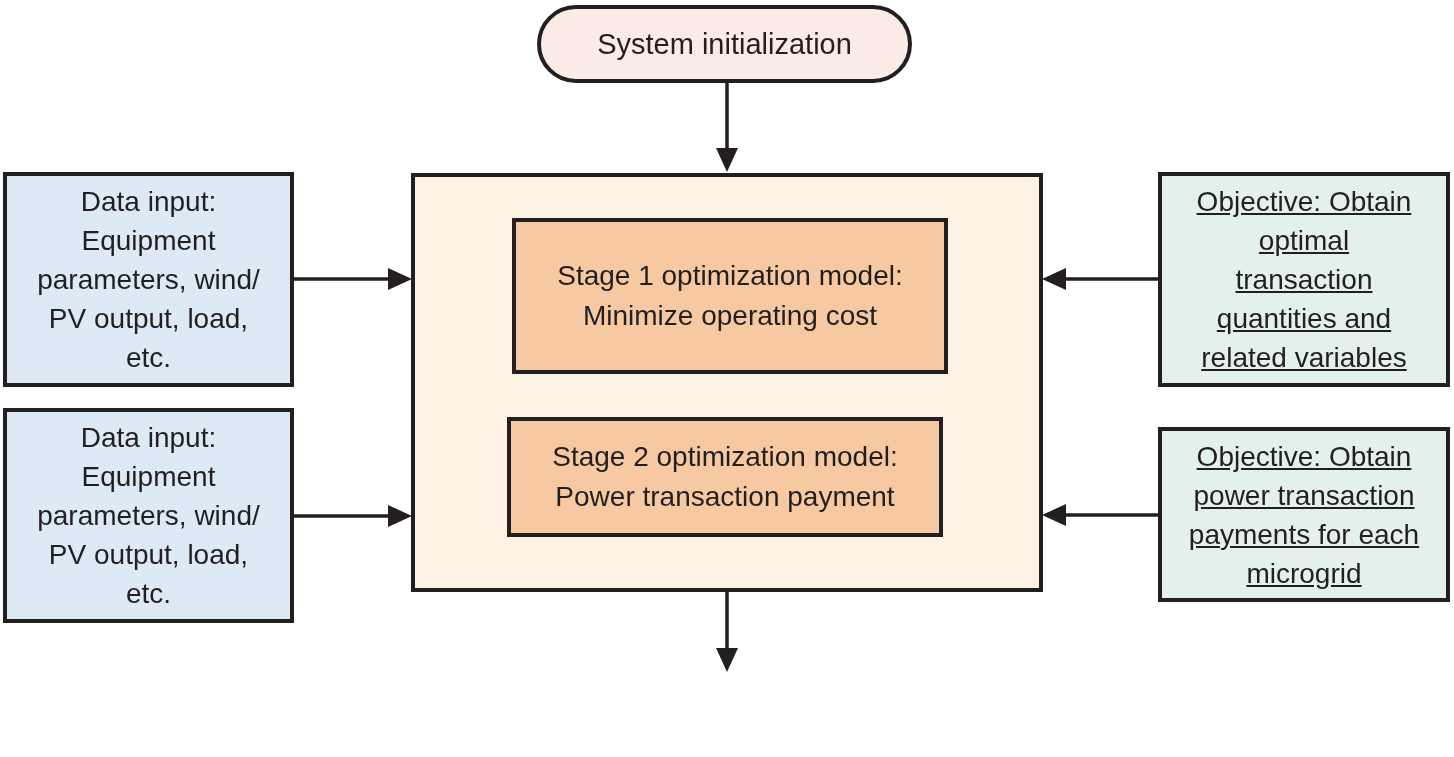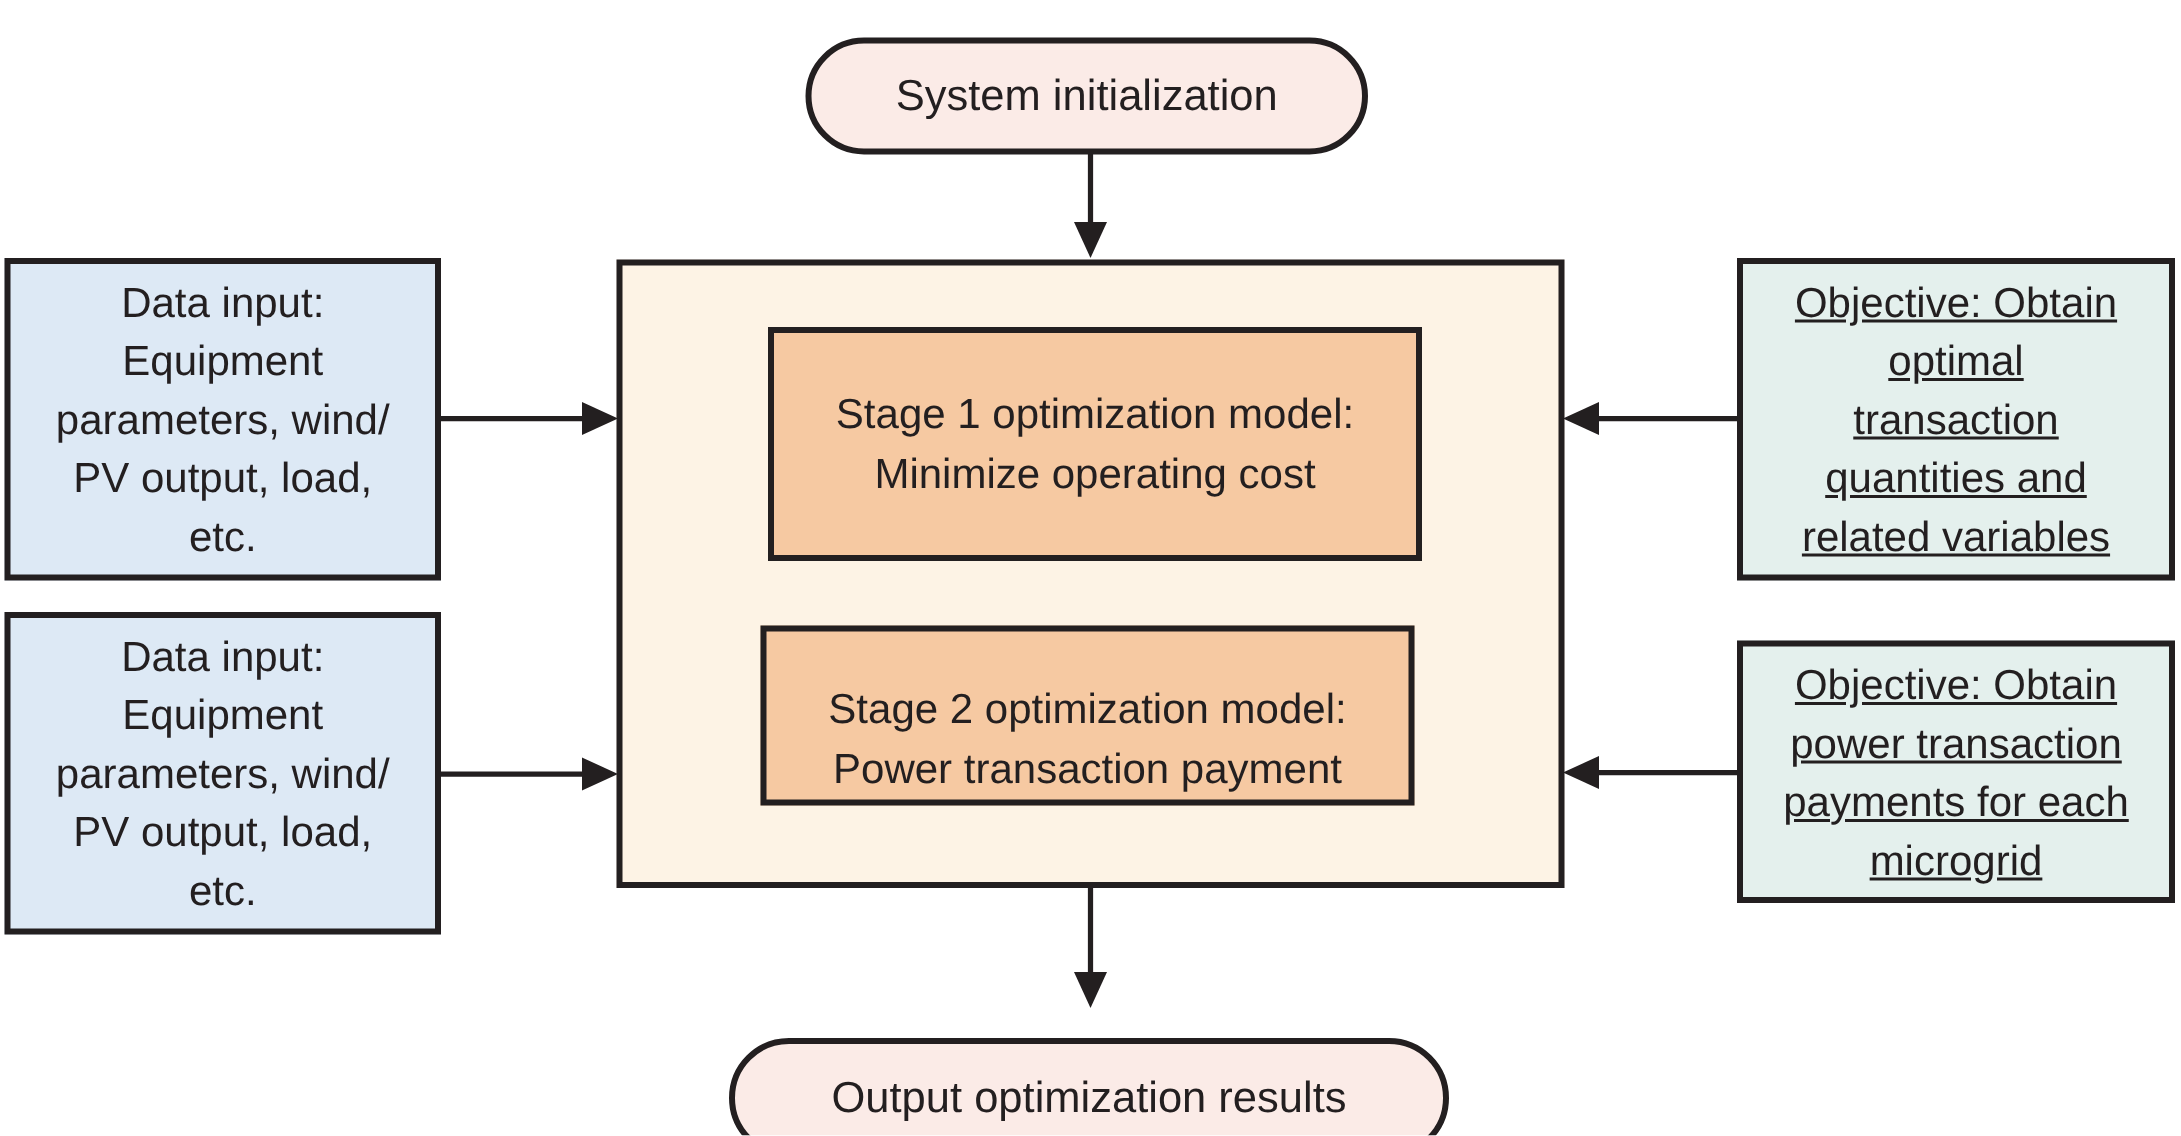--- a/index.html
+++ b/index.html
@@ -31,34 +31,33 @@
     justify-content: center;
     text-align: center;
     white-space: pre-line;
     line-height: 39px;
     font-size: 28px;
   }
   .pill {
     background: var(--terminal-fill);
     border-radius: 40px;
     font-size: 29px;
-    margin-top: 20px;
   }
   .pill.start { left: 537px; top: 5px;   width: 375px; height: 78px; }
   .pill.end   { left: 486px; top: 672px; width: 480px; height: 80px; }
   .container-box {
     left: 411px; top: 173px; width: 632px; height: 419px;
     background: var(--container-fill);
   }
   .stage {
     background: var(--stage-fill);
     line-height: 40px;
   }
   .stage.s1 { left: 512px; top: 218px; width: 436px; height: 156px; }
-  .stage.s2 { left: 507px; top: 417px; width: 436px; height: 120px; align-items: flex-end; }
+  .stage.s2 { left: 507px; top: 417px; width: 436px; height: 120px; }
   .input-box {
     background: var(--input-fill);
     width: 291px; height: 215px; left: 3px;
   }
   .input-box.i1 { top: 172px; }
   .input-box.i2 { top: 408px; }
   .objective-box {
     background: var(--objective-fill);
     width: 292px; left: 1158px; text-decoration: underline;
   }
@@ -104,23 +103,20 @@
     <g>
       <line x1="1160" y1="515" x2="1062" y2="515"></line>
       <polygon points="1066,504 1066,526 1042,515"></polygon>
     </g>
   </svg>
 
   <div class="node pill start">
     <span>System initialization</span>
   </div>
 
-  <div class="node pill end">
-    <span>Output optimization results</span>
-  </div>
 
   <div class="node stage s1">
     <span>Stage 1 optimization model:
 Minimize operating cost</span>
   </div>
 
   <div class="node stage s2">
     <span>Stage 2 optimization model:
 Power transaction payment</span>
   </div>

